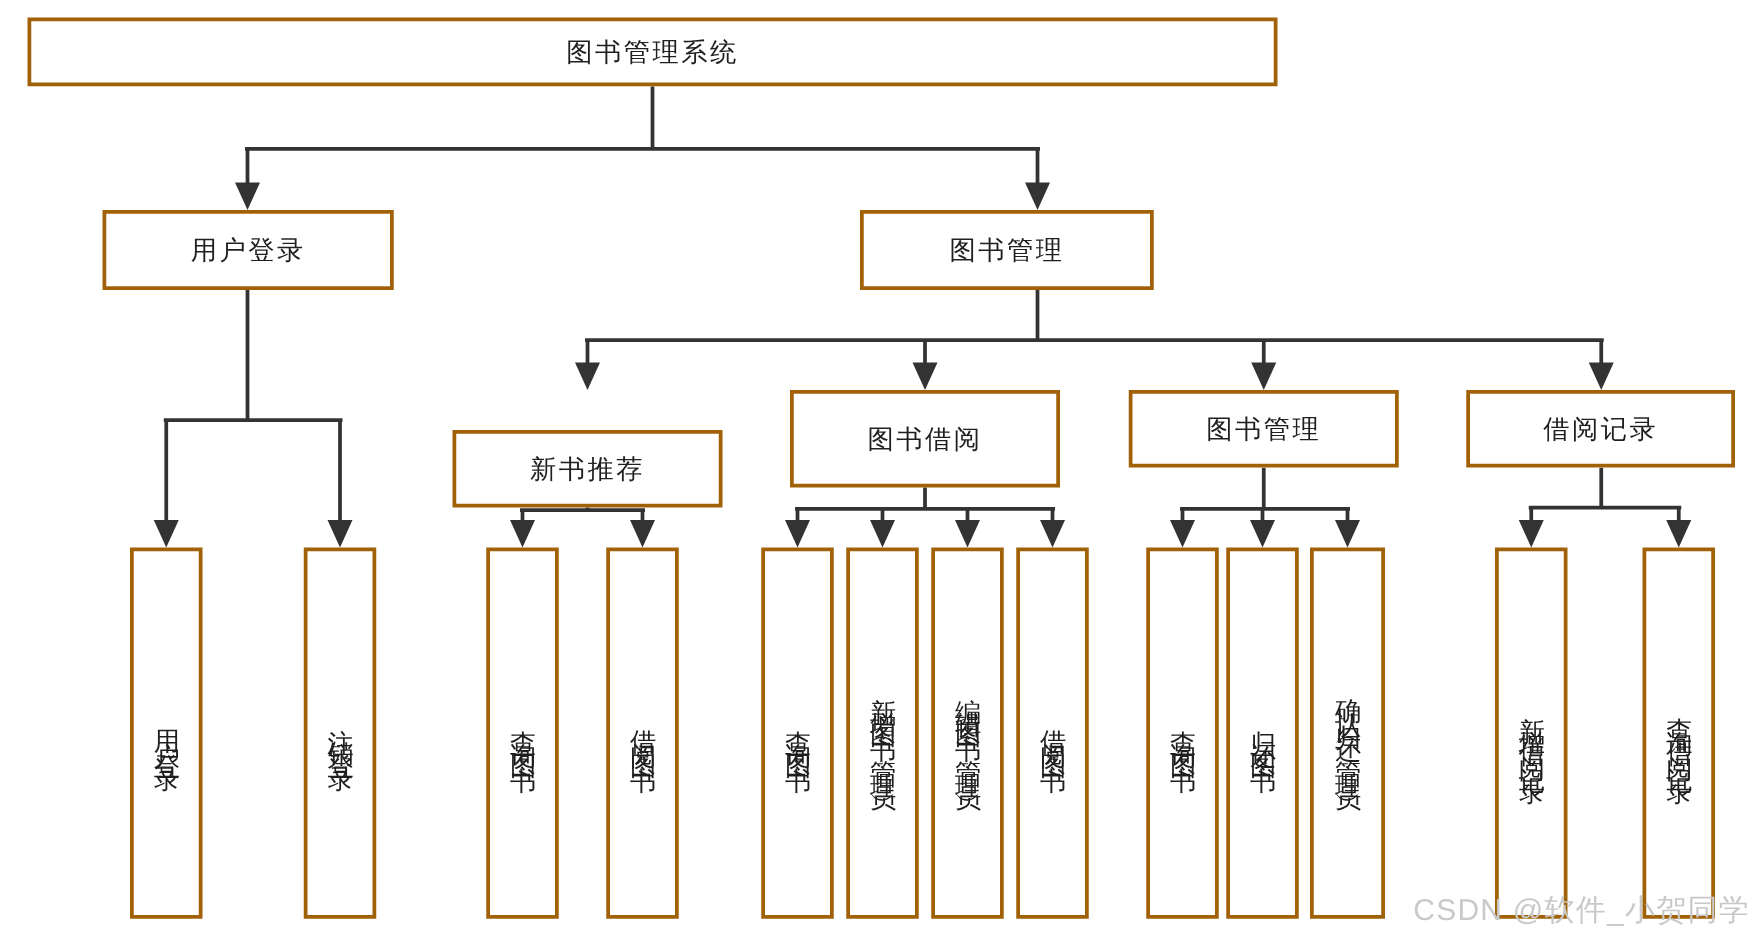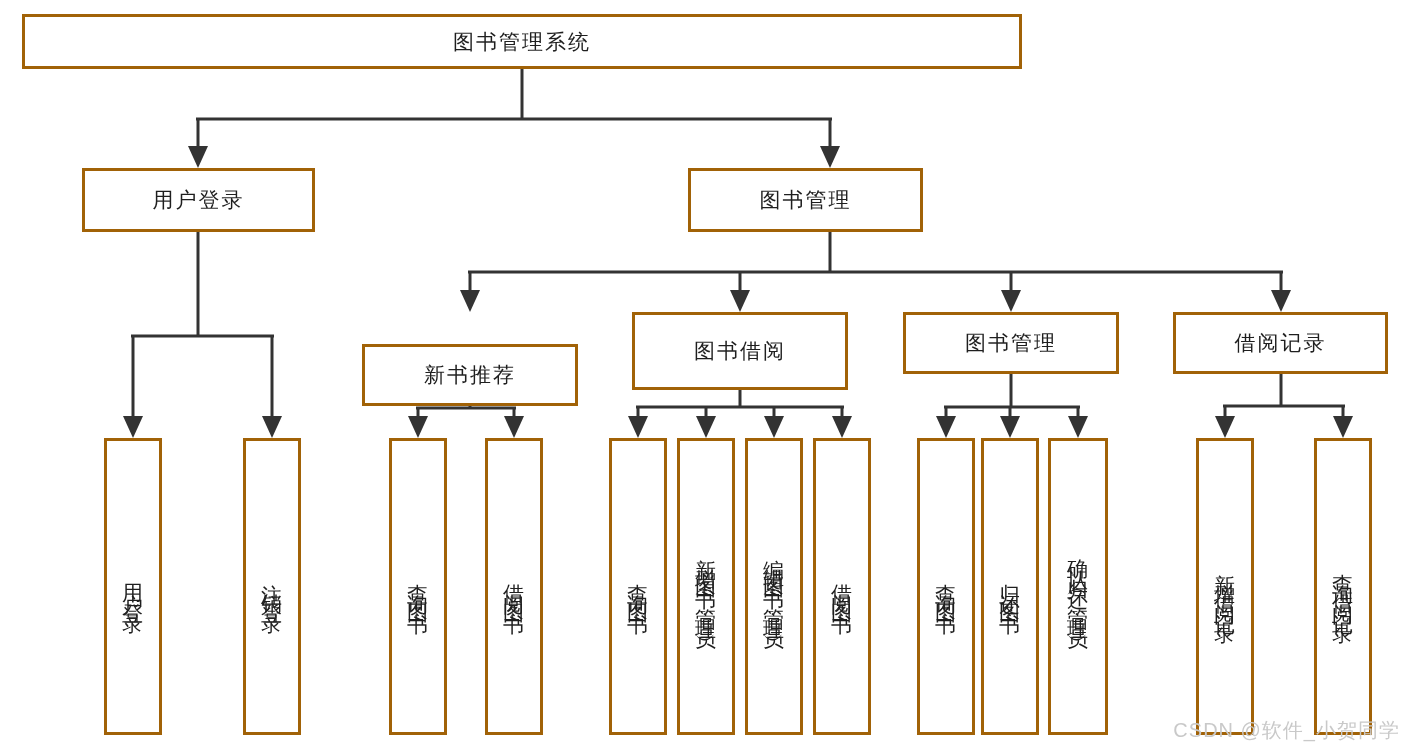--- a/index.html
+++ b/index.html
@@ -66,21 +66,21 @@
   #leaf-return-books        { left: 981px; }
   #leaf-confirm-return      { left: 1048px; width: 60px; }
   #leaf-add-borrow-record   { left: 1196px; }
   #leaf-query-borrow-record { left: 1314px; }
 
   #watermark {
     position: absolute;
     right: 5px;
     bottom: 3px;
     z-index: 3;
-    font-size: 20px;
+    font-size: 24px;
     color: #c9c9c9;
     letter-spacing: 1px;
     white-space: nowrap;
   }
 </style>
 </head>
 <body>
 
 <svg id="connectors" width="1405" height="747" viewBox="0 0 1405 747">
   <g stroke="#333333" stroke-width="3" fill="none">

